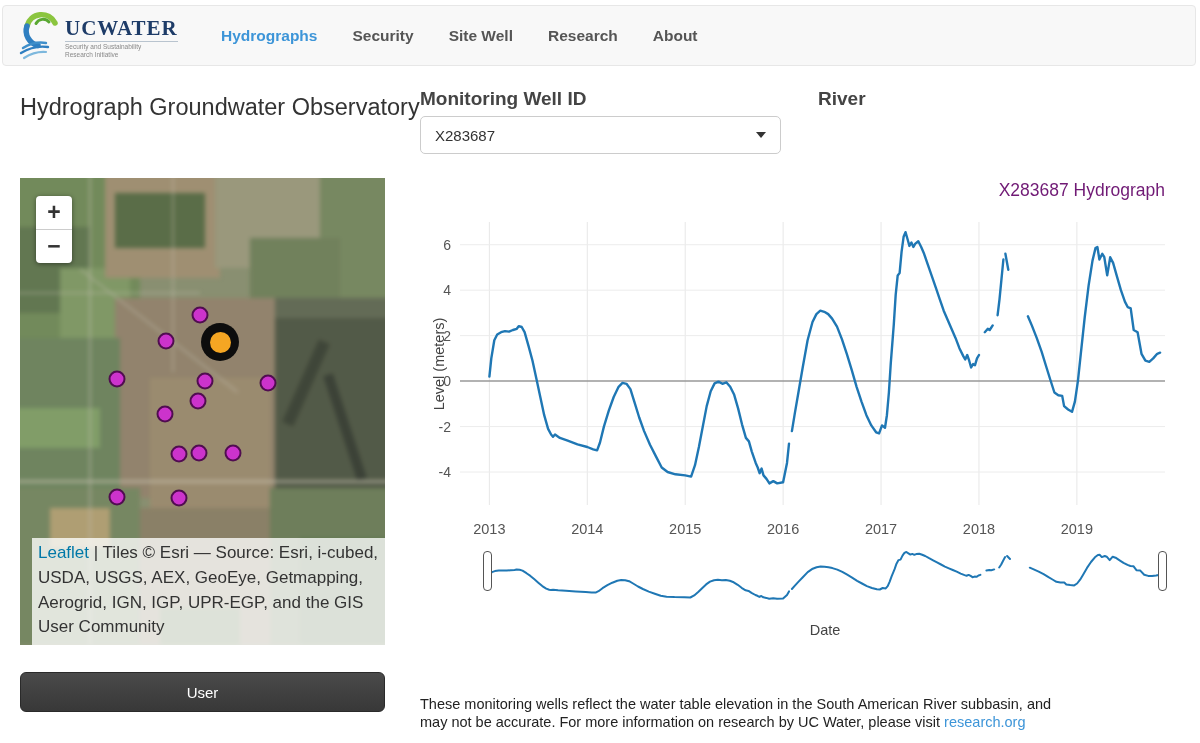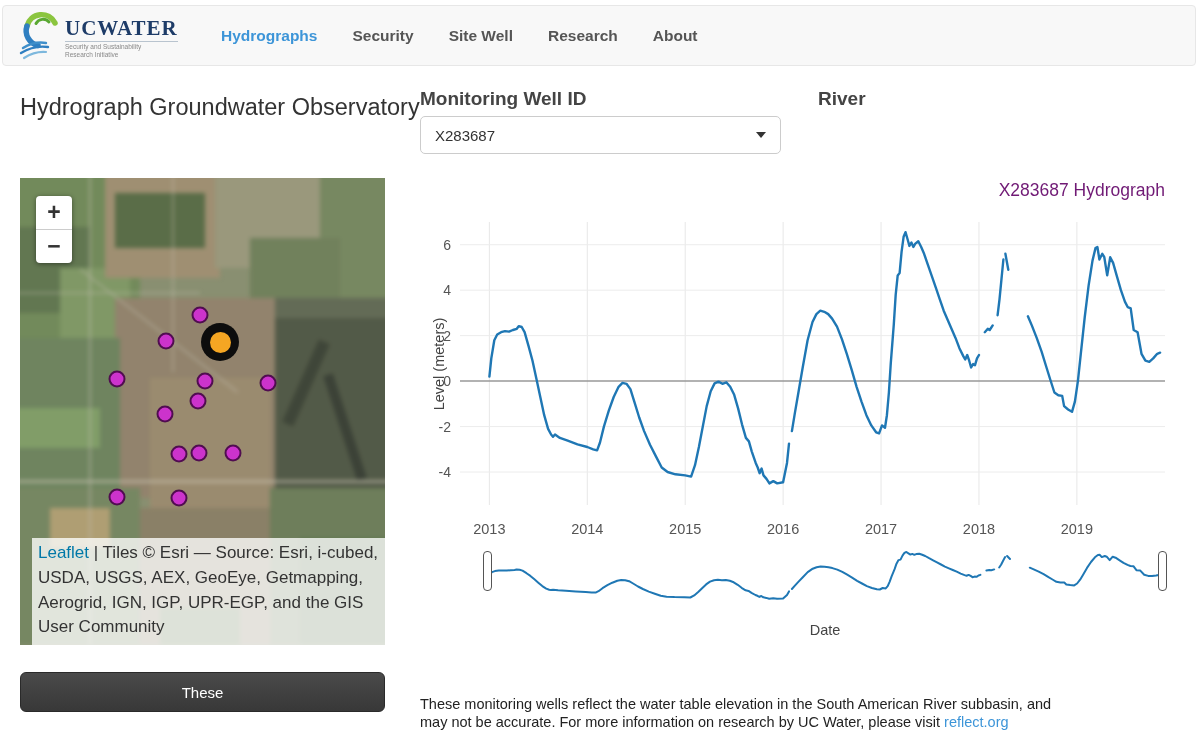--- a/index.html
+++ b/index.html
@@ -148,21 +148,21 @@
         <div class="marker" style="left: 97px; top: 319px;"></div>
         <div class="marker" style="left: 159px; top: 320px;"></div>
       </div>
     <div class="zoomctl">
       <div class="zoombtn">+</div>
       <div class="zoombtn">−</div>
     </div>
     <div class="attrib"><a>Leaflet</a><span> | Tiles © Esri — Source: Esri, i-cubed, USDA, USGS, AEX, GeoEye, Getmapping, Aerogrid, IGN, IGP, UPR-EGP, and the GIS User Community</span></div>
   </div>
 
-  <button class="help">These</button>
+  <button class="help">User</button>
 
   <div class="field-label" style="left:420px">Monitoring Well ID</div>
   <div class="select" style="left:420px">
     <span>X283687</span>
     <span class="caret"></span>
   </div>
   <div class="field-label" style="left:818px">River</div>
 
   <div class="chart-title">X283687 Hydrograph</div>
   <div class="ylabel">Level (meters)</div>
@@ -195,15 +195,15 @@
       <text x="31" y="69.73092369477911" text-anchor="end" fill="#555" font-size="14" font-family="Liberation Sans, sans-serif">6</text>
       <path d="M69.4 196.6 L71.3 178.4 L74.3 160.2 L77.2 154.5 L81.1 152.2 L85.0 151.1 L89.0 151.6 L92.9 150.0 L96.8 148.8 L98.7 146.1 L101.7 147.0 L104.6 152.2 L108.5 165.9 L112.5 180.7 L116.4 198.8 L120.3 217.0 L124.2 235.2 L128.1 248.9 L131.1 254.5 L133.0 256.8 L135.0 254.5 L139.9 257.9 L147.7 260.7 L157.5 264.3 L167.3 267.0 L173.2 269.3 L177.1 270.4 L180.0 262.5 L183.9 246.6 L188.8 230.7 L193.7 217.0 L198.6 206.8 L202.5 202.9 L206.5 203.8 L210.4 209.1 L214.3 221.6 L219.2 237.5 L224.1 251.1 L230.0 264.8 L235.8 276.1 L241.7 287.5 L247.6 292.0 L255.4 294.3 L265.2 295.4 L271.1 296.6 L275.0 285.2 L278.9 267.0 L282.8 246.6 L286.7 226.1 L290.7 211.3 L294.6 203.4 L298.5 201.6 L302.4 203.8 L306.3 202.3 L310.2 206.8 L314.2 214.8 L318.1 228.4 L322.0 244.3 L325.9 257.9 L328.9 261.4 L331.8 271.6 L335.7 282.9 L337.7 287.5 L339.6 293.2 L341.6 288.6 L343.5 295.4 L346.5 298.9 L349.4 303.4 L353.3 301.1 L357.2 303.4 L363.1 302.3 L367.0 282.9 L369.0 263.6 M371.9 251.1 L374.9 232.9 L378.8 210.2 L382.7 187.5 L387.6 160.2 L392.5 142.0 L396.4 134.1 L400.3 130.7 L404.3 131.8 L408.2 134.1 L412.1 138.6 L417.0 146.6 L421.9 159.1 L426.8 173.8 L431.7 189.8 L436.6 206.8 L441.5 221.6 L446.4 235.2 L451.3 245.4 L456.1 252.3 L459.1 253.4 L462.0 245.4 L465.0 247.7 L466.9 235.2 L468.9 212.5 L470.8 182.9 L473.8 144.3 L475.7 114.7 L477.7 95.4 L479.6 93.1 L481.6 71.6 L483.6 56.8 L485.5 52.2 L487.5 59.0 L489.4 65.9 L491.4 62.5 L493.4 67.0 L495.3 63.6 L498.3 61.3 L501.2 67.0 L504.1 73.8 L508.0 85.2 L512.0 96.6 L515.9 107.9 L519.8 119.3 L523.7 130.7 L527.6 139.7 L531.5 148.8 L535.5 157.9 L539.4 168.2 L543.3 176.1 L545.2 179.5 L547.2 175.0 L549.2 180.7 L551.1 187.5 L553.1 184.1 L555.0 185.2 L557.0 178.4 L559.0 175.0 M564.8 152.2 L567.8 148.8 L569.7 150.0 L572.7 145.4 M577.6 135.2 L579.5 119.3 L581.5 98.8 L583.4 79.5 M585.4 73.8 L588.3 89.7 M607.9 136.3 L611.8 145.4 L616.7 157.9 L621.6 171.6 L626.5 187.5 L630.4 200.0 L634.4 212.5 L638.3 215.2 L642.2 215.9 L644.1 226.1 L648.1 229.5 L652.0 231.8 L654.9 221.6 L657.9 201.1 L660.8 173.8 L664.7 137.5 L668.6 105.6 L672.5 80.6 L675.5 68.1 L677.4 67.0 L679.4 79.5 L682.3 73.8 L684.3 77.2 L687.2 95.4 L690.2 77.2 L693.1 82.9 L697.0 96.6 L700.9 110.2 L704.9 121.6 L707.8 127.2 L710.7 128.4 L713.7 150.0 L717.6 152.2 L721.5 173.8 L725.4 180.7 L729.3 181.8 L733.2 178.4 L737.2 173.8 L740.1 172.7 " stroke="#1f77b4" stroke-width="2.4" fill="none" stroke-linejoin="round" stroke-linecap="round"></path>
     </svg>
   <svg class="chart" id="minichart" style="left:420px;top:538px" width="760" height="72" viewBox="0 0 760 72">
       <path d="M67.0 40.9 L69.0 37.5 L71.9 34.1 L74.9 33.1 L78.8 32.6 L82.8 32.4 L86.7 32.5 L90.7 32.2 L94.6 32.0 L96.6 31.5 L99.6 31.7 L102.5 32.6 L106.5 35.2 L110.4 37.9 L114.4 41.3 L118.3 44.7 L122.3 48.1 L126.2 50.6 L129.2 51.7 L131.1 52.1 L133.1 51.7 L138.1 52.3 L145.9 52.8 L155.8 53.5 L165.7 54.0 L171.6 54.4 L175.6 54.6 L178.5 53.2 L182.5 50.2 L187.4 47.2 L192.3 44.7 L197.3 42.8 L201.2 42.1 L205.2 42.2 L209.1 43.2 L213.1 45.5 L218.0 48.5 L222.9 51.0 L228.8 53.6 L234.8 55.7 L240.7 57.8 L246.6 58.7 L254.5 59.1 L264.4 59.3 L270.3 59.5 L274.2 57.4 L278.2 54.0 L282.1 50.2 L286.1 46.4 L290.0 43.6 L294.0 42.2 L297.9 41.8 L301.9 42.2 L305.8 41.9 L309.8 42.8 L313.7 44.3 L317.7 46.8 L321.6 49.8 L325.6 52.3 L328.5 52.9 L331.5 54.8 L335.4 57.0 L337.4 57.8 L339.4 58.9 L341.3 58.0 L343.3 59.3 L346.3 59.9 L349.2 60.8 L353.2 60.3 L357.1 60.8 L363.1 60.6 L367.0 57.0 L369.0 53.4 M371.9 51.0 L374.9 47.7 L378.8 43.4 L382.8 39.2 L387.7 34.1 L392.7 30.7 L396.6 29.3 L400.6 28.6 L404.5 28.8 L408.5 29.3 L412.4 30.1 L417.3 31.6 L422.3 33.9 L427.2 36.7 L432.1 39.6 L437.1 42.8 L442.0 45.5 L446.9 48.1 L451.9 50.0 L456.8 51.3 L459.8 51.5 L462.7 50.0 L465.7 50.4 L467.7 48.1 L469.6 43.8 L471.6 38.3 L474.6 31.2 L476.5 25.7 L478.5 22.1 L480.5 21.6 L482.5 17.6 L484.4 14.9 L486.4 14.0 L488.4 15.3 L490.4 16.6 L492.3 15.9 L494.3 16.8 L496.3 16.1 L499.2 15.7 L502.2 16.8 L505.2 18.0 L509.1 20.2 L513.1 22.3 L517.0 24.4 L521.0 26.5 L524.9 28.6 L528.9 30.3 L532.8 32.0 L536.7 33.7 L540.7 35.6 L544.6 37.1 L546.6 37.7 L548.6 36.9 L550.6 37.9 L552.5 39.2 L554.5 38.6 L556.5 38.8 L558.5 37.5 L560.4 36.9 M566.4 32.6 L569.3 32.0 L571.3 32.2 L574.2 31.4 M579.2 29.5 L581.2 26.5 L583.1 22.7 L585.1 19.1 M587.1 18.0 L590.0 21.0 M609.8 29.7 L613.7 31.4 L618.7 33.7 L623.6 36.2 L628.5 39.2 L632.5 41.5 L636.4 43.8 L640.4 44.4 L644.3 44.5 L646.3 46.4 L650.2 47.0 L654.2 47.4 L657.1 45.5 L660.1 41.7 L663.1 36.7 L667.0 29.9 L671.0 24.0 L674.9 19.3 L677.9 17.0 L679.8 16.8 L681.8 19.1 L684.8 18.0 L686.7 18.7 L689.7 22.1 L692.7 18.7 L695.6 19.7 L699.6 22.3 L703.5 24.8 L707.5 26.9 L710.4 28.0 L713.4 28.2 L716.4 32.2 L720.3 32.6 L724.2 36.7 L728.2 37.9 L732.1 38.1 L736.1 37.5 L740.0 36.7 L743.0 36.4 " stroke="#1f77b4" stroke-width="2" fill="none" stroke-linejoin="round" stroke-linecap="round"></path>
     </svg>
   <div class="handle" style="left:483px;top:551px"></div>
   <div class="handle" style="left:1158px;top:551px"></div>
   <div class="xlabel">Date</div>
 
-  <p class="footer-text"><span>These monitoring wells reflect the water table elevation in the South American River subbasin, and may not be accurate. For more information on research by UC Water, please visit </span><a>reflect.org</a></p>
+  <p class="footer-text"><span>These monitoring wells reflect the water table elevation in the South American River subbasin, and may not be accurate. For more information on research by UC Water, please visit </span><a>research.org</a></p>
 
 </div>
 
 </body></html>

